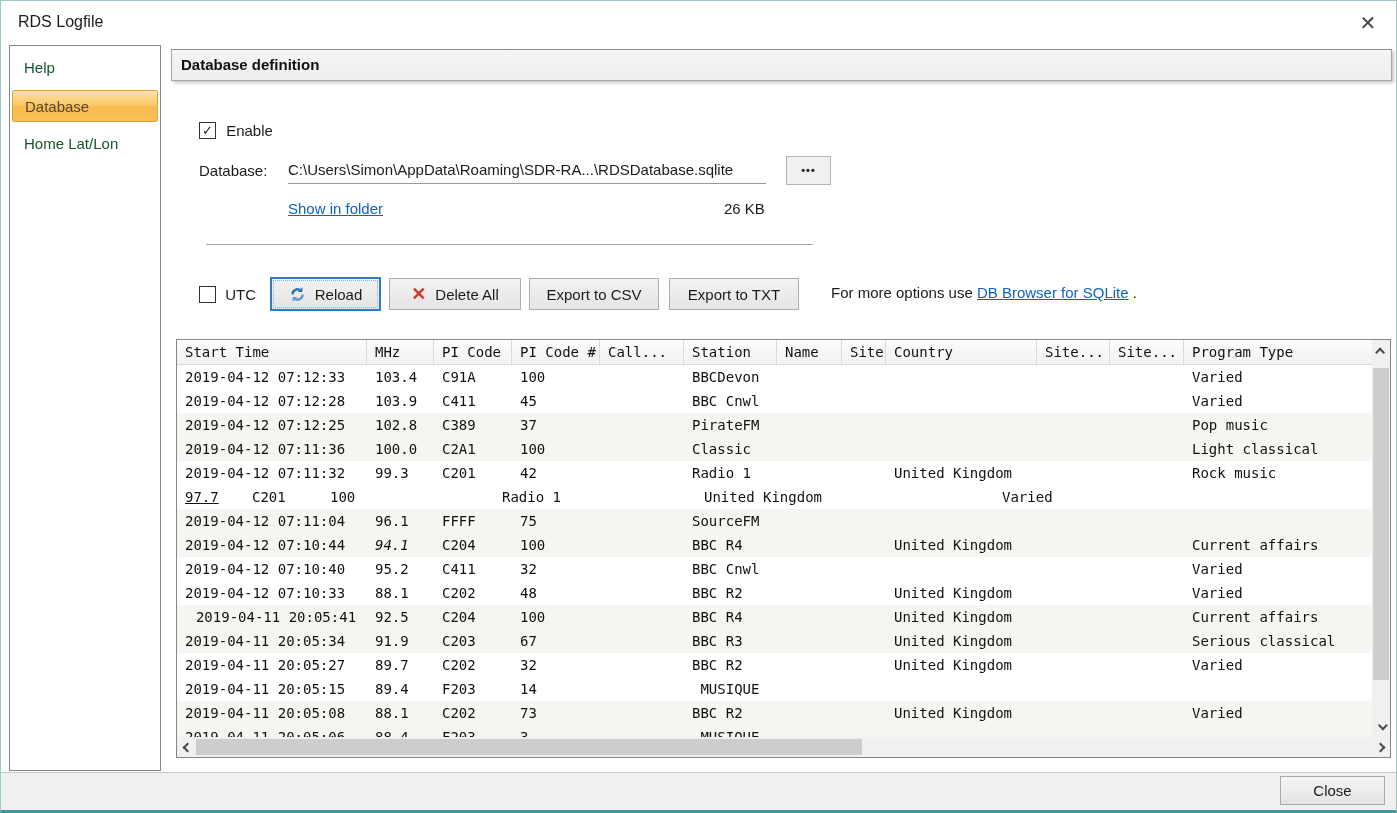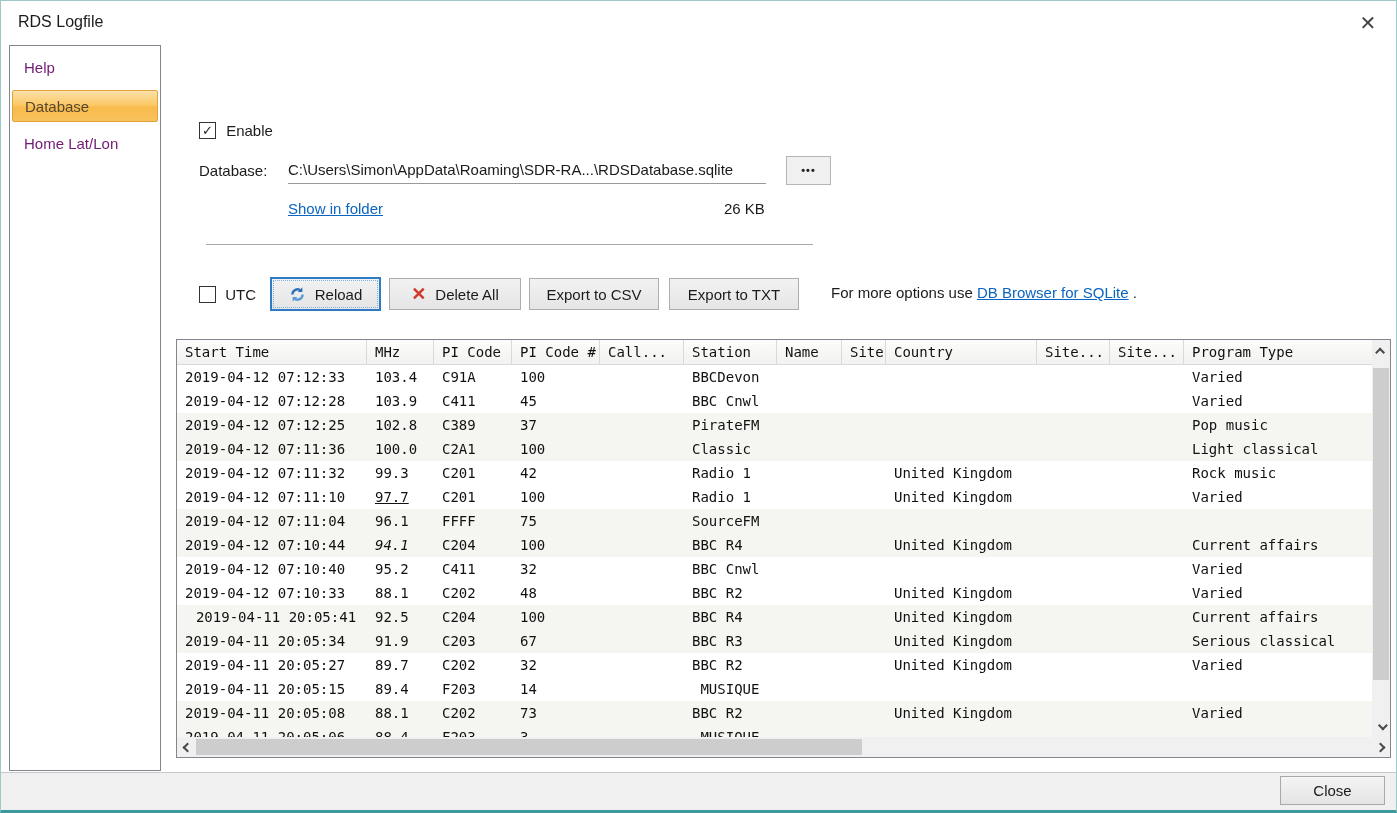--- a/index.html
+++ b/index.html
@@ -11,21 +11,21 @@
 
   
   .titlebar { position:absolute; left:0; top:0; width:100%; height:44px; background:#fff; }
   .win-title { position:absolute; left:17px; top:12px; font-size:16px; color:#1b1b1b; }
   .win-close { position:absolute; right:12px; top:7px; width:32px; height:30px; text-align:center;
                font-size:20px; font-weight:300; color:#444; line-height:30px; cursor:default; }
 
   
   .sidebar { position:absolute; left:8px; top:44px; width:152px; height:726px;
              background:#fff; border:1px solid #82878f; }
-  .side-item { margin:2px; height:32px; line-height:32px; padding-left:12px; font-size:15px; color:#701a75; }
+  .side-item { margin:2px; height:32px; line-height:32px; padding-left:12px; font-size:15px; color:#14532d; }
   .side-item.selected {
       background:linear-gradient(#fce1a9, #fbc968 45%, #f8bb4d 55%, #f9c25c);
       border:1px solid #e2a33d; border-radius:2px; color:#564733; }
   .side-item.plain { margin:6px 2px; }
 
   
   .panel-header { position:absolute; left:170px; top:48px; width:1221px; height:32px;
       background:linear-gradient(#f5f5f3,#eeeeec);
       border:1px solid #a6a6a6; border-top-color:#8c8c8c;
       box-shadow:2px 2px 3px rgba(0,0,0,0.22);
@@ -110,20 +110,21 @@
     <div class="win-title">RDS Logfile</div>
     <div class="win-close">✕</div>
   </div>
 
   <div class="sidebar">
     <div class="side-item plain">Help</div>
     <div class="side-item selected">Database</div>
     <div class="side-item plain">Home Lat/Lon</div>
   </div>
 
+  <div class="panel-header">Database definition</div>
 
   <div class="enable-row">
     <span class="chkbox">✓</span>
     <span class="lbl">Enable</span>
   </div>
 
   <div class="db-label">Database:</div>
   <div class="db-path">C:\Users\Simon\AppData\Roaming\SDR-RA...\RDSDatabase.sqlite</div>
   <div class="browse-btn">•••</div>
   <div class="show-link">Show in folder</div>
@@ -245,21 +246,20 @@
           <div class="tcell" style="width: 84px;"></div>
           <div class="tcell" style="width: 93px;">Radio 1</div>
           <div class="tcell" style="width: 65px;"></div>
           <div class="tcell" style="width: 44px;"></div>
           <div class="tcell" style="width: 151px;">United Kingdom</div>
           <div class="tcell" style="width: 73px;"></div>
           <div class="tcell" style="width: 74px;"></div>
           <div class="tcell" style="width: 190px;">Rock music</div>
         </div>
         <div class="trow">
-          <div class="tcell" style="width: 190px;">2019-04-12 07:11:10</div>
           <div class="tcell" style="width: 67px; text-decoration: underline;">97.7</div>
           <div class="tcell" style="width: 78px;">C201</div>
           <div class="tcell" style="width: 88px;">100</div>
           <div class="tcell" style="width: 84px;"></div>
           <div class="tcell" style="width: 93px;">Radio 1</div>
           <div class="tcell" style="width: 65px;"></div>
           <div class="tcell" style="width: 44px;"></div>
           <div class="tcell" style="width: 151px;">United Kingdom</div>
           <div class="tcell" style="width: 73px;"></div>
           <div class="tcell" style="width: 74px;"></div>

